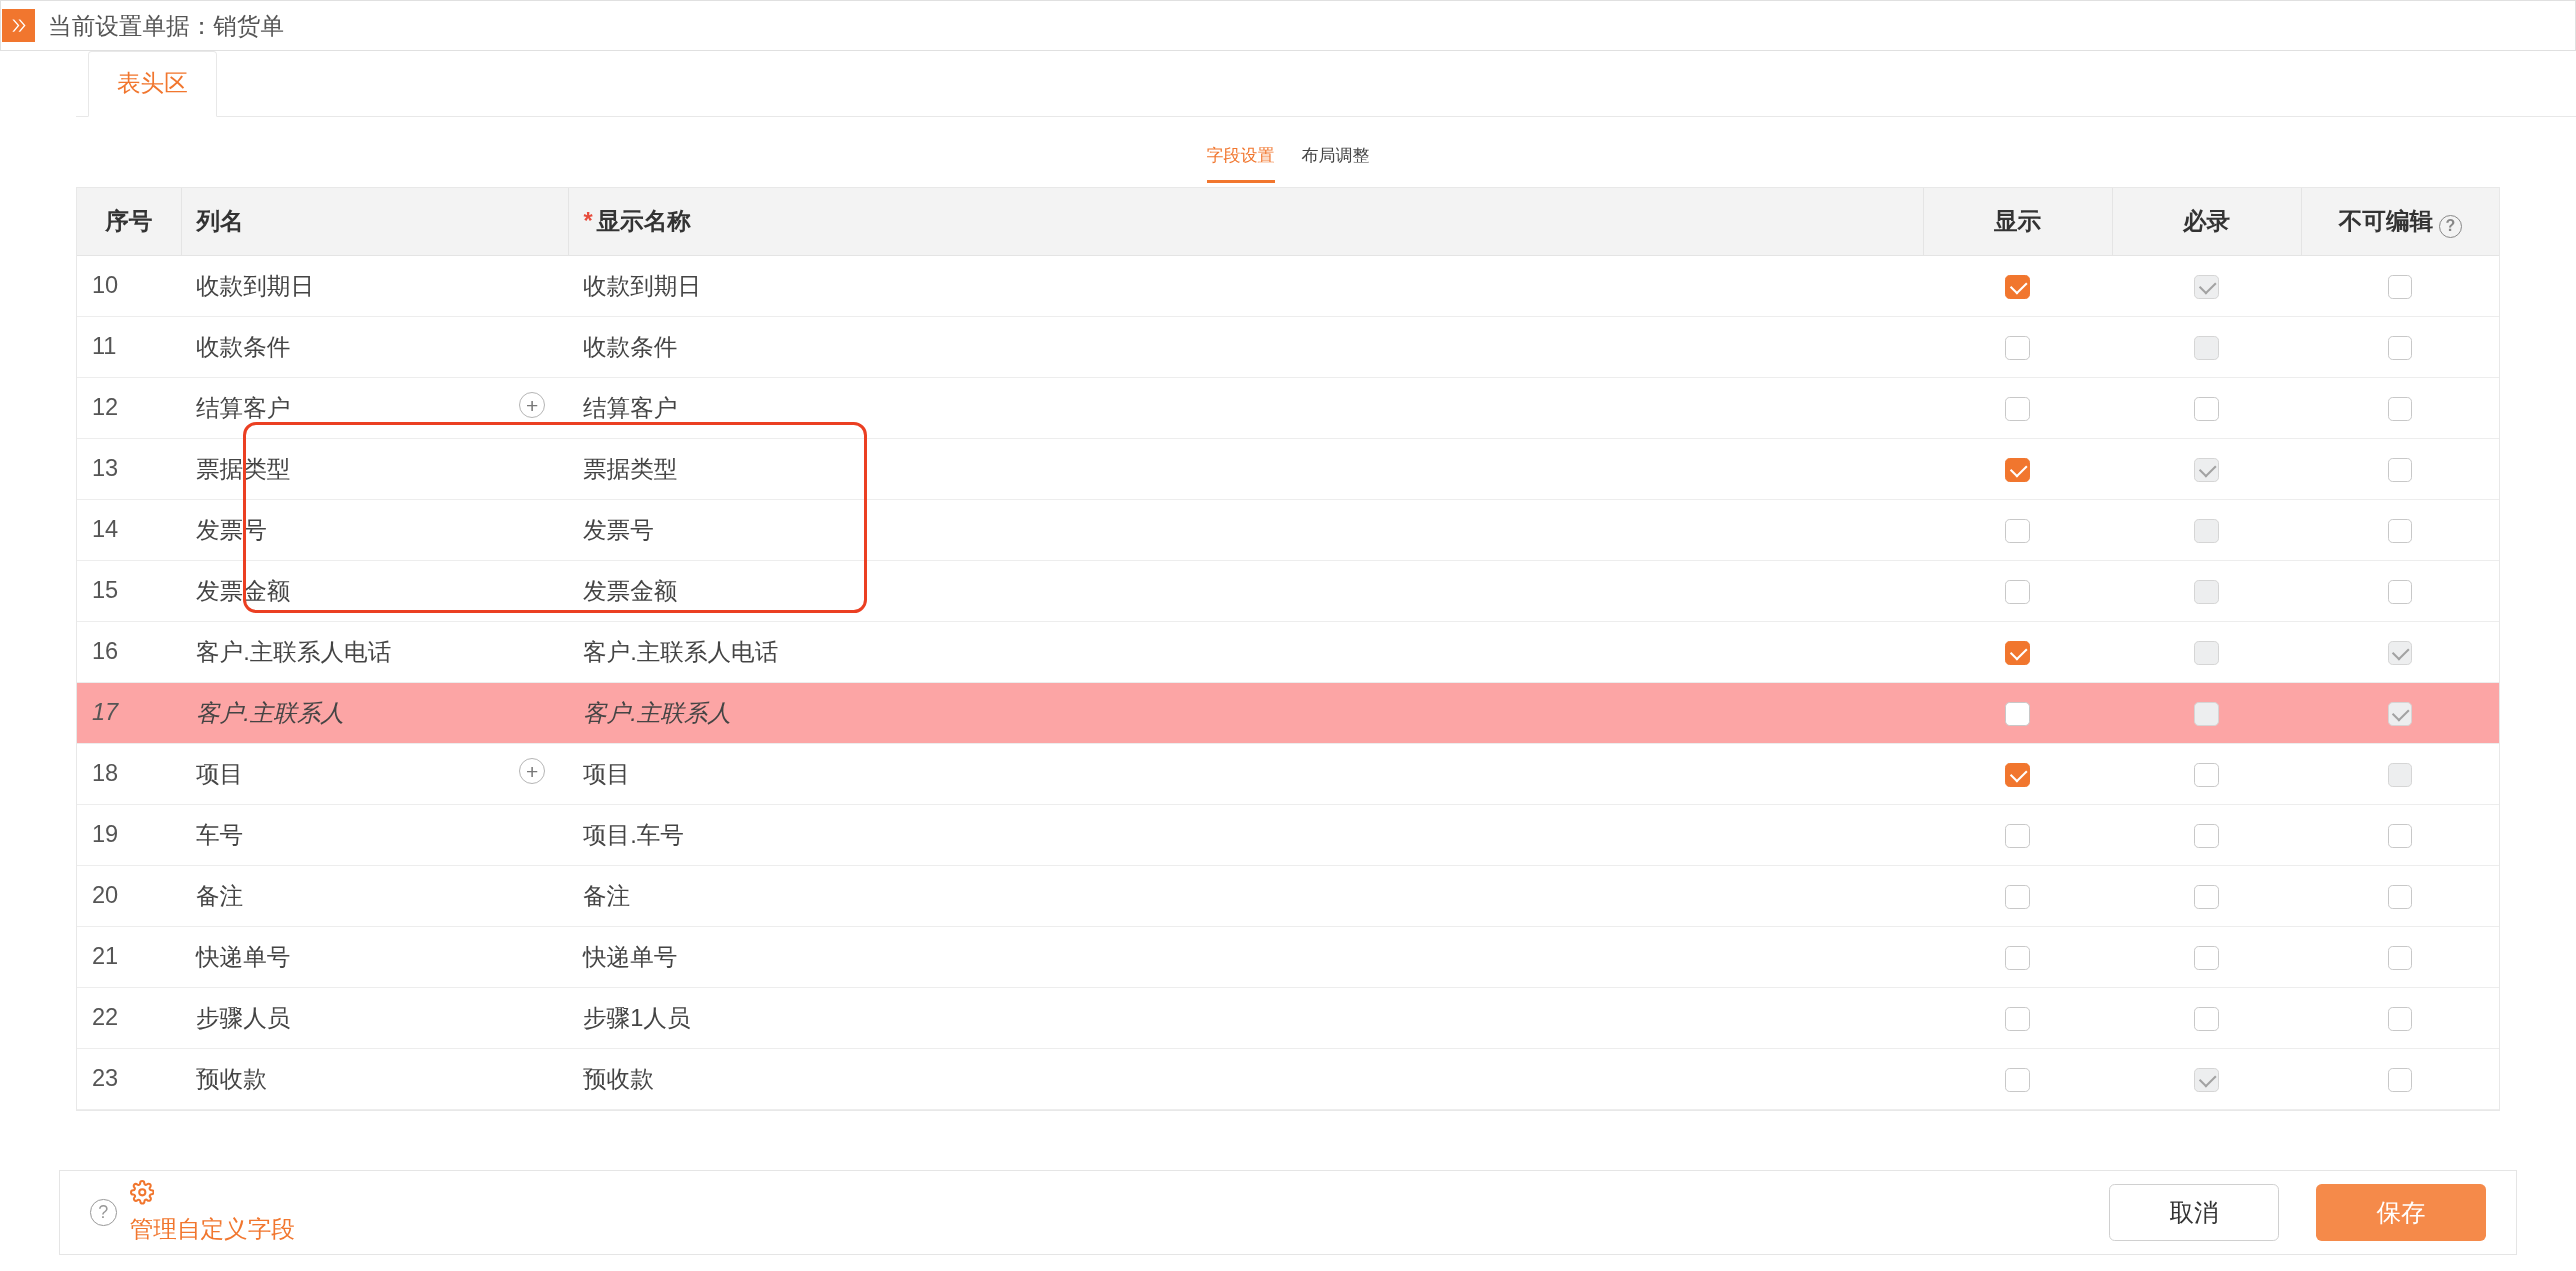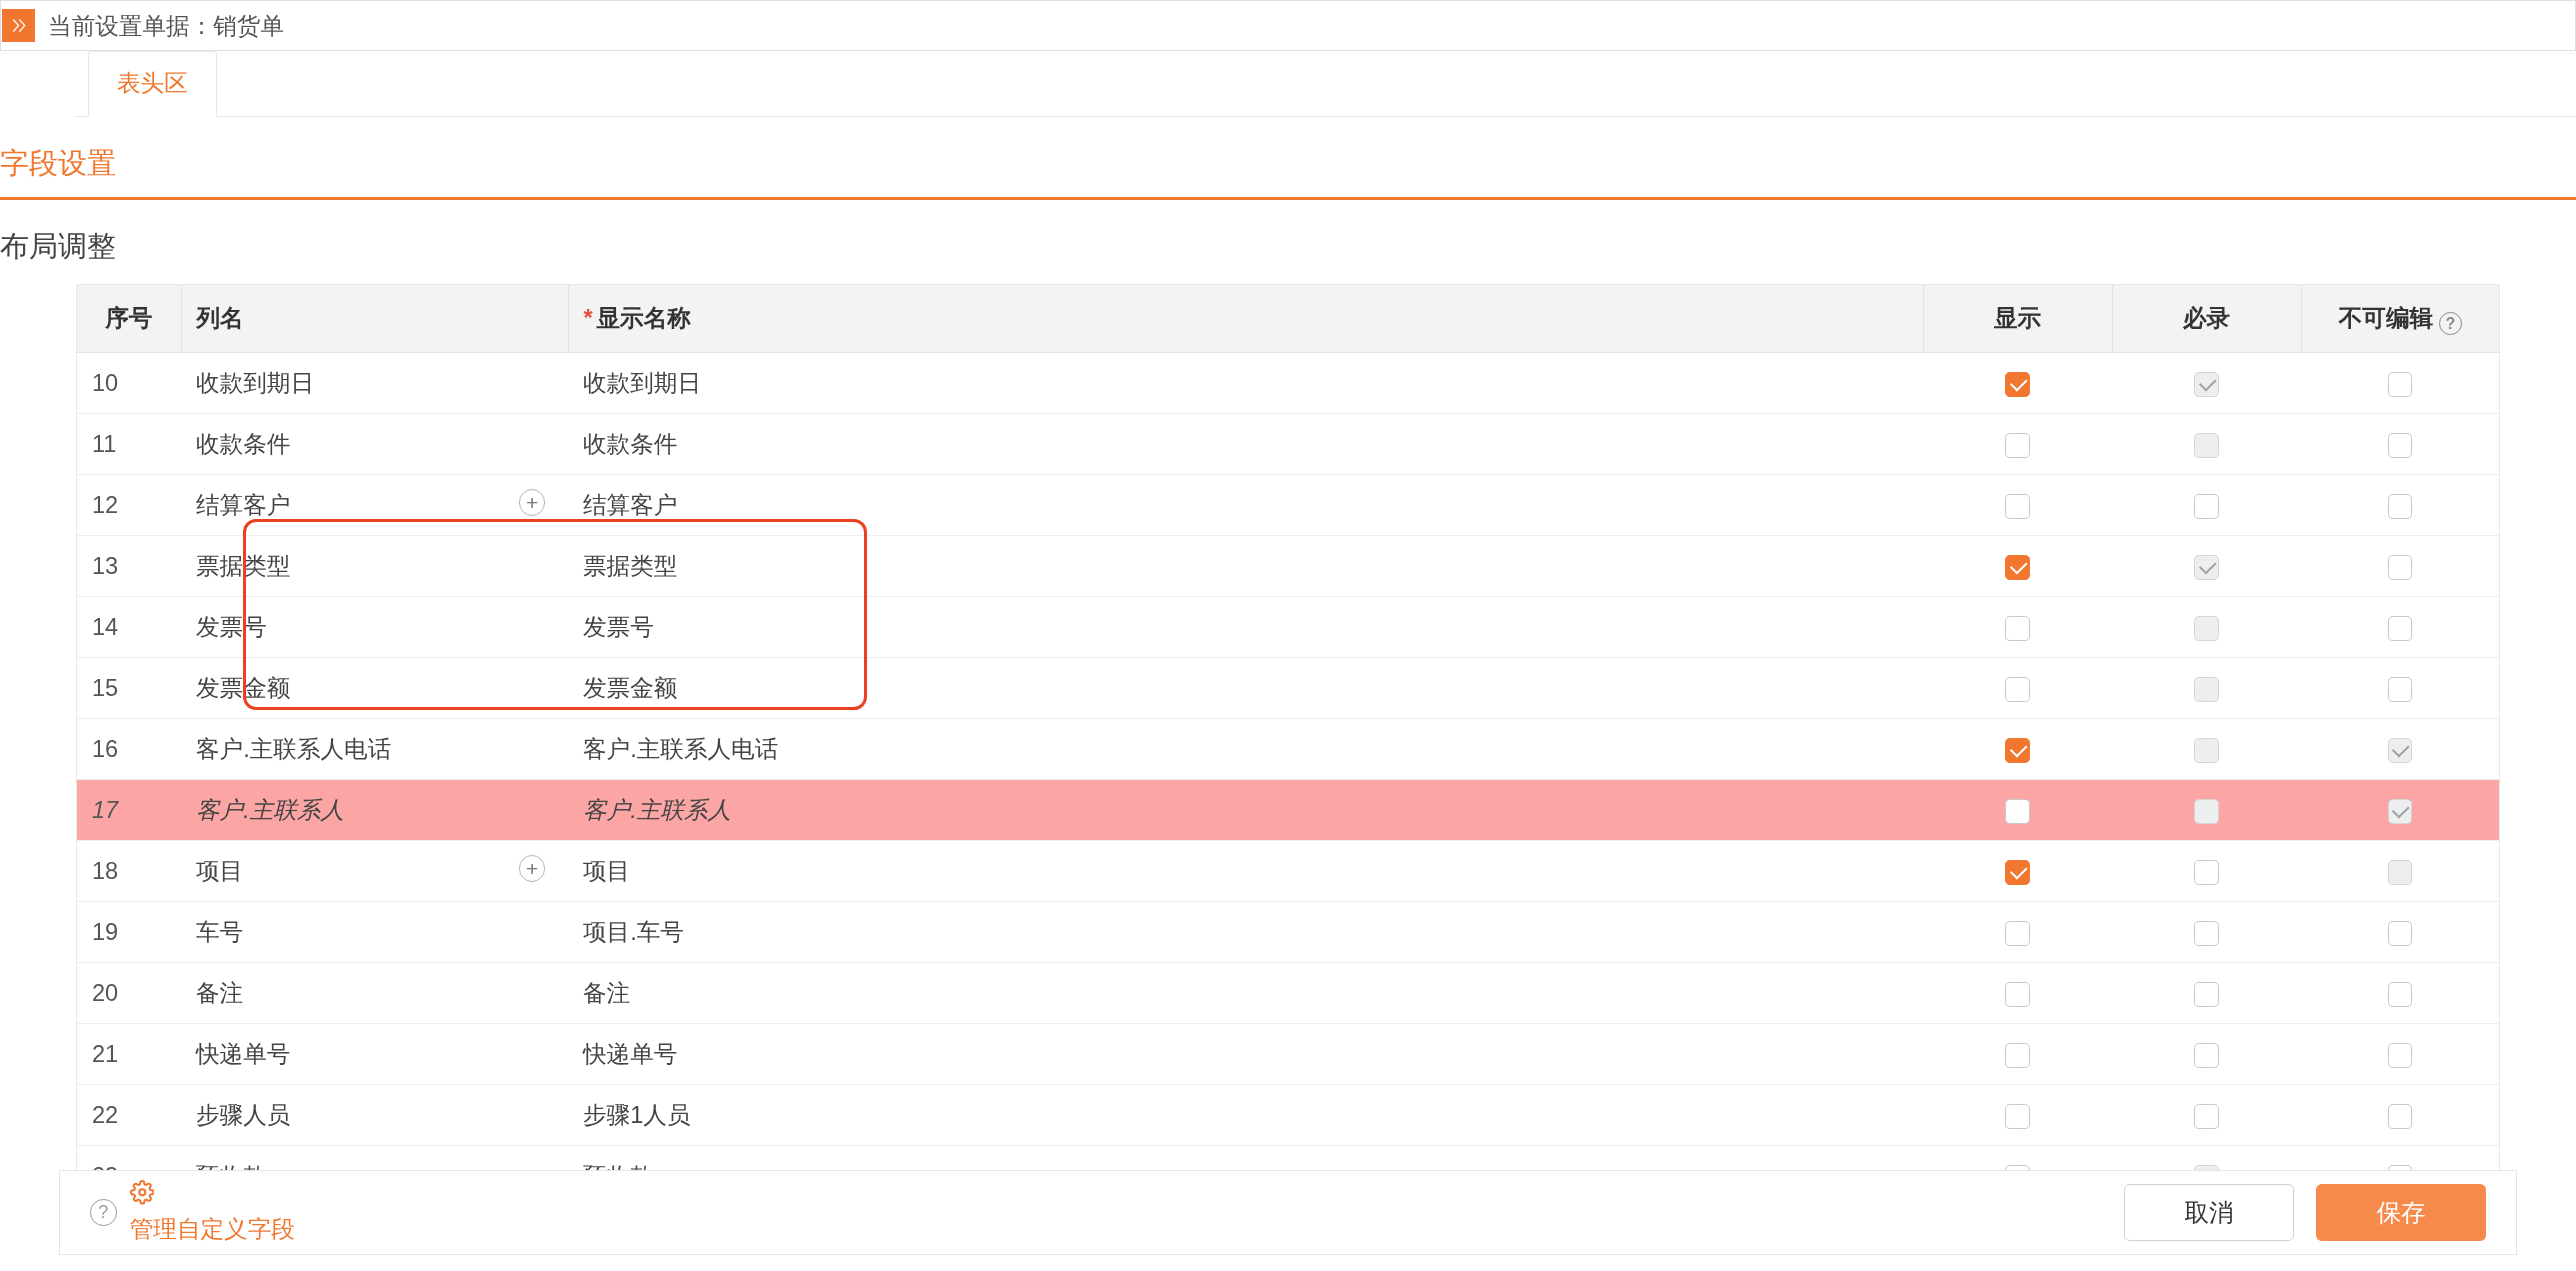--- a/index.html
+++ b/index.html
@@ -63,22 +63,21 @@
   border: 0.9px solid #e8e8e8;
   border-bottom: 0.9px solid #fff;
   margin-bottom: -0.9px;
   border-radius: 3.8px 3.8px 0 0;
 }
 .subtabs {
   display: flex;
   justify-content: center;
   padding: 26.5px 0 0 0;
   gap: 27px;
-  font-size: 29px;
-  flex-direction: column;
+  font-size: 17px;
 }
 .subtab {
   padding-bottom: 13.2px;
   color: #444;
   cursor: pointer;
 }
 .subtab.active {
   color: #f1762e;
   border-bottom: 3.8px solid #f1762e;
 }
@@ -229,21 +228,21 @@
   font-size: 23.6px;
   cursor: pointer;
   flex-direction: column;
 }
 .gear-icon {
   width: 24.6px;
   height: 24.6px;
 }
 .footer-right {
   display: flex;
-  gap: 22px;
+  gap: 37px;
 }
 .btn {
   min-width: 170px;
   height: 57px;
   border-radius: 5.7px;
   font-size: 24.6px;
   display: inline-flex;
   align-items: center;
   justify-content: center;
   cursor: pointer;

